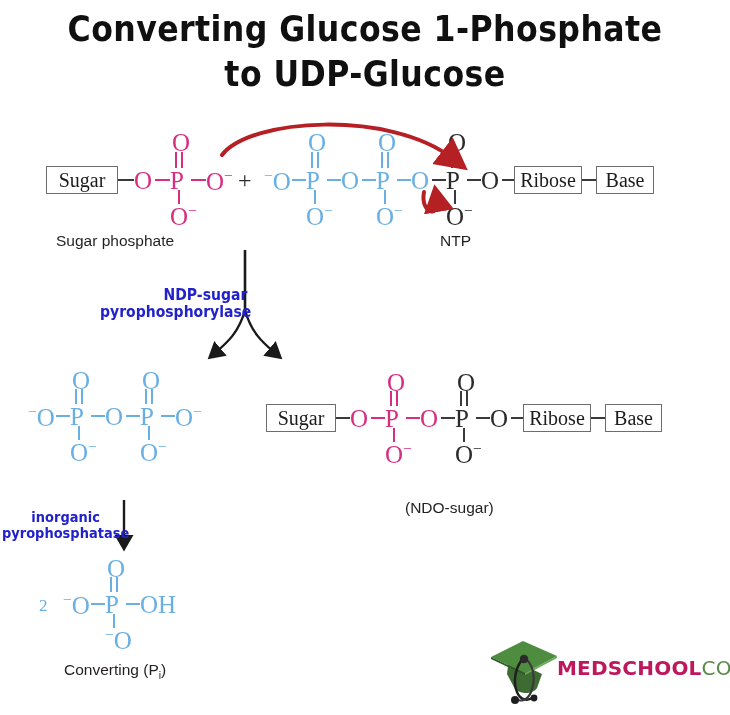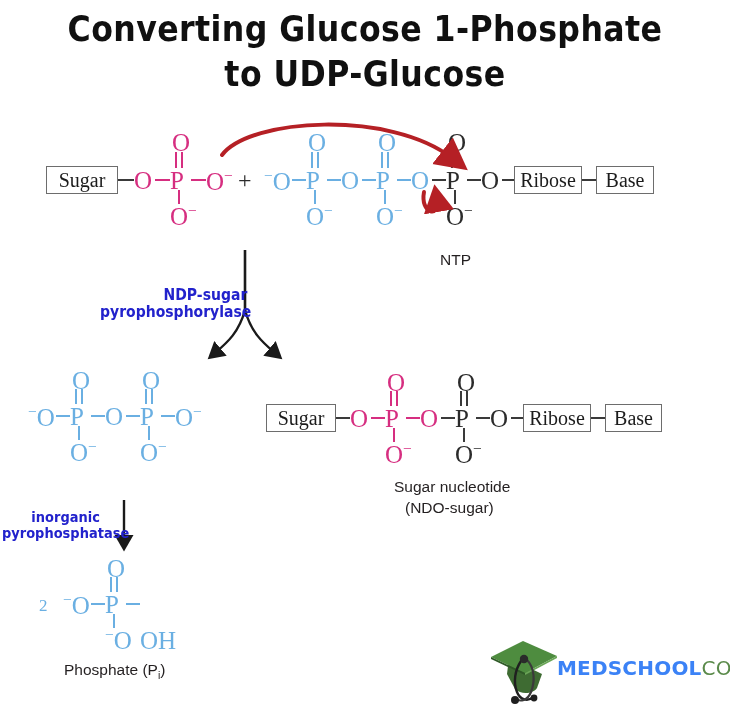--- a/index.html
+++ b/index.html
@@ -68,21 +68,21 @@
   }
   .enz.sm{font-size:13px;}
 
   
   #logo{position:absolute;left:487px;top:634px;width:238px;height:74px;}
   .logo-text{
     position:absolute;left:70px;top:22px;
     font-family:"DejaVu Sans", sans-serif;font-weight:700;
     font-size:20px;letter-spacing:.2px;white-space:nowrap;
   }
-  .logo-text .a{color:#3b82f6;}
+  .logo-text .a{color:#be185d;}
   .logo-text .b{color:#5a8a4a;font-weight:500;}
   svg{overflow:visible;}
 </style>
 </head>
 <body>
 
 <div id="canvas">
 
   <div class="title l1">Converting Glucose 1-Phosphate</div>
   <div class="title l2">to UDP-Glucose</div>
@@ -96,20 +96,21 @@
   <div class="bond mag" style="left:191px;top:179px;width:15px;"></div>
   <div class="chem mag" style="left:206px;top:168px;"><span>O</span><span class="sup">−</span></div>
 
   <div class="chem mag" style="left:172px;top:130px;">O</div>
   <div class="vbond mag" style="left:175px;top:152px;height:16px;"></div>
   <div class="vbond mag" style="left:181px;top:152px;height:16px;"></div>
 
   <div class="vbond mag" style="left:178px;top:190px;height:14px;"></div>
   <div class="chem mag" style="left:170px;top:203px;"><span>O</span><span class="sup">−</span></div>
 
+  <div class="cap" style="left:56px;top:232px;">Sugar phosphate</div>
 
   <div class="chem blk" style="left:238px;top:168px;font-size:24px;">+</div>
 
   <div class="chem blu" style="left:264px;top:168px;"><span class="pre">−</span><span>O</span></div>
   <div class="bond blu" style="left:292px;top:179px;width:14px;"></div>
 
   <div class="chem blu" style="left:306px;top:168px;">P</div>
   <div class="chem blu" style="left:308px;top:130px;">O</div>
   <div class="vbond blu" style="left:311px;top:152px;height:16px;"></div>
   <div class="vbond blu" style="left:317px;top:152px;height:16px;"></div>
@@ -139,21 +140,21 @@
   <div class="chem blk" style="left:446px;top:203px;"><span>O</span><span class="sup">−</span></div>
 
   <div class="bond blk" style="left:467px;top:179px;width:14px;"></div>
   <div class="chem blk" style="left:481px;top:168px;">O</div>
   <div class="bond blk" style="left:502px;top:179px;width:12px;"></div>
 
   <div class="gbox" style="left:514px;top:166px;width:68px;height:28px;">Ribose</div>
   <div class="bond blk" style="left:582px;top:179px;width:14px;"></div>
   <div class="gbox" style="left:596px;top:166px;width:58px;height:28px;">Base</div>
 
-  <div class="cap" style="left:440px;top:232px;margin-top:19px;">NTP</div>
+  <div class="cap" style="left:440px;top:232px;">NTP</div>
 
   <svg style="position:absolute;left:0;top:0;width:730px;height:715px;pointer-events:none;">
     <defs>
       <marker id="ah" markerWidth="9" markerHeight="9" refX="3" refY="4.2" orient="auto">
         <path d="M0,0 L8,4.2 L0,8.4 Z" fill="#b52025"></path>
       </marker>
       <marker id="ah2" markerWidth="8" markerHeight="8" refX="3" refY="3.8" orient="auto">
         <path d="M0,0 L7,3.8 L0,7.6 Z" fill="#b52025"></path>
       </marker>
     </defs>
@@ -226,21 +227,20 @@
   <div class="chem blk" style="left:455px;top:441px;"><span>O</span><span class="sup">−</span></div>
 
   <div class="bond blk" style="left:476px;top:417px;width:14px;"></div>
   <div class="chem blk" style="left:490px;top:406px;">O</div>
   <div class="bond blk" style="left:511px;top:417px;width:12px;"></div>
 
   <div class="gbox" style="left:523px;top:404px;width:68px;height:28px;">Ribose</div>
   <div class="bond blk" style="left:591px;top:417px;width:14px;"></div>
   <div class="gbox" style="left:605px;top:404px;width:57px;height:28px;">Base</div>
 
-  <div class="cap" style="left:394px;top:478px;">Sugar nucleotide</div>
   <div class="cap" style="left:405px;top:499px;">(NDO-sugar)</div>
 
   <svg style="position:absolute;left:110px;top:498px;width:30px;height:60px;">
     <defs>
       <marker id="bk2" markerWidth="8" markerHeight="8" refX="3" refY="4" orient="auto">
         <path d="M0,0 L7,4 L0,8 Z" fill="#1a1a1a"></path>
       </marker>
     </defs>
     <path d="M14,2 L14,44" fill="none" stroke="#1a1a1a" stroke-width="2.4" marker-end="url(#bk2)"></path>
   </svg>
@@ -256,23 +256,23 @@
   <div class="bond blu" style="left:91px;top:603px;width:14px;"></div>
 
   <div class="chem blu" style="left:105px;top:592px;">P</div>
   <div class="chem blu" style="left:107px;top:556px;">O</div>
   <div class="vbond blu" style="left:110px;top:577px;height:15px;"></div>
   <div class="vbond blu" style="left:116px;top:577px;height:15px;"></div>
   <div class="vbond blu" style="left:113px;top:614px;height:14px;"></div>
   <div class="chem blu" style="left:105px;top:627px;"><span class="pre">−</span><span>O</span></div>
 
   <div class="bond blu" style="left:126px;top:603px;width:14px;"></div>
-  <div class="chem blu" style="left:140px;top:592px;margin-top:36px;">OH</div>
-
-  <div class="cap" style="left:64px;top:661px;"><span>Phosphate (P</span><span class="sub">i</span><span>)</span></div>
+  <div class="chem blu" style="left:140px;top:592px;">OH</div>
+
+  <div class="cap" style="left:64px;top:661px;"><span>Converting (P</span><span class="sub">i</span><span>)</span></div>
 
   <div id="logo">
     <svg width="238" height="74" viewBox="0 0 238 74">
 
       <path d="M22,24 L55,40 L50,54 C46,60 34,61 28,55 L20,40 Z" fill="#3e6b32"></path>
 
       <path d="M4,23 L36,7 L70,22 L38,39 Z" fill="#4e8c3f"></path>
       <path d="M4,23 L38,39 L38,41 L4,25 Z" fill="#2f5a27"></path>
       <path d="M70,22 L38,39 L38,41 L70,24 Z" fill="#6aa557"></path>
 

